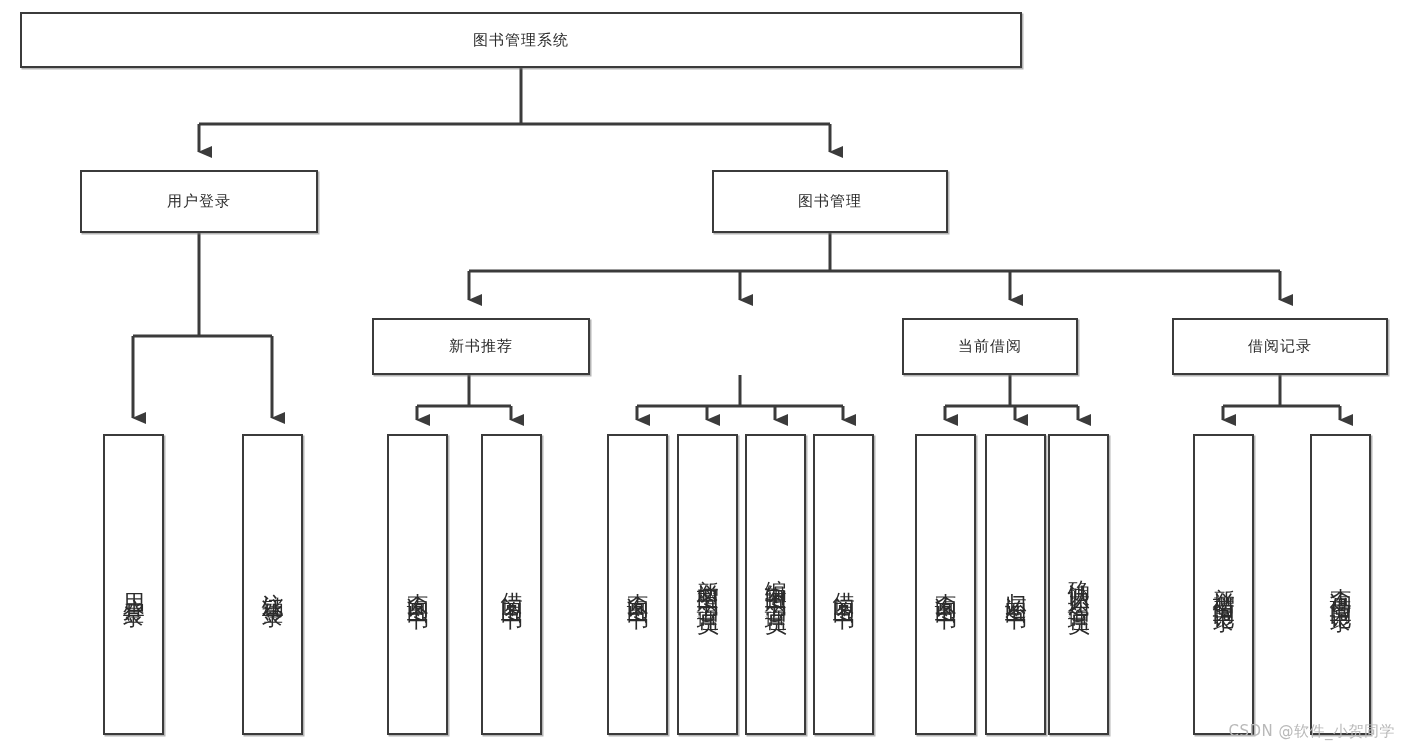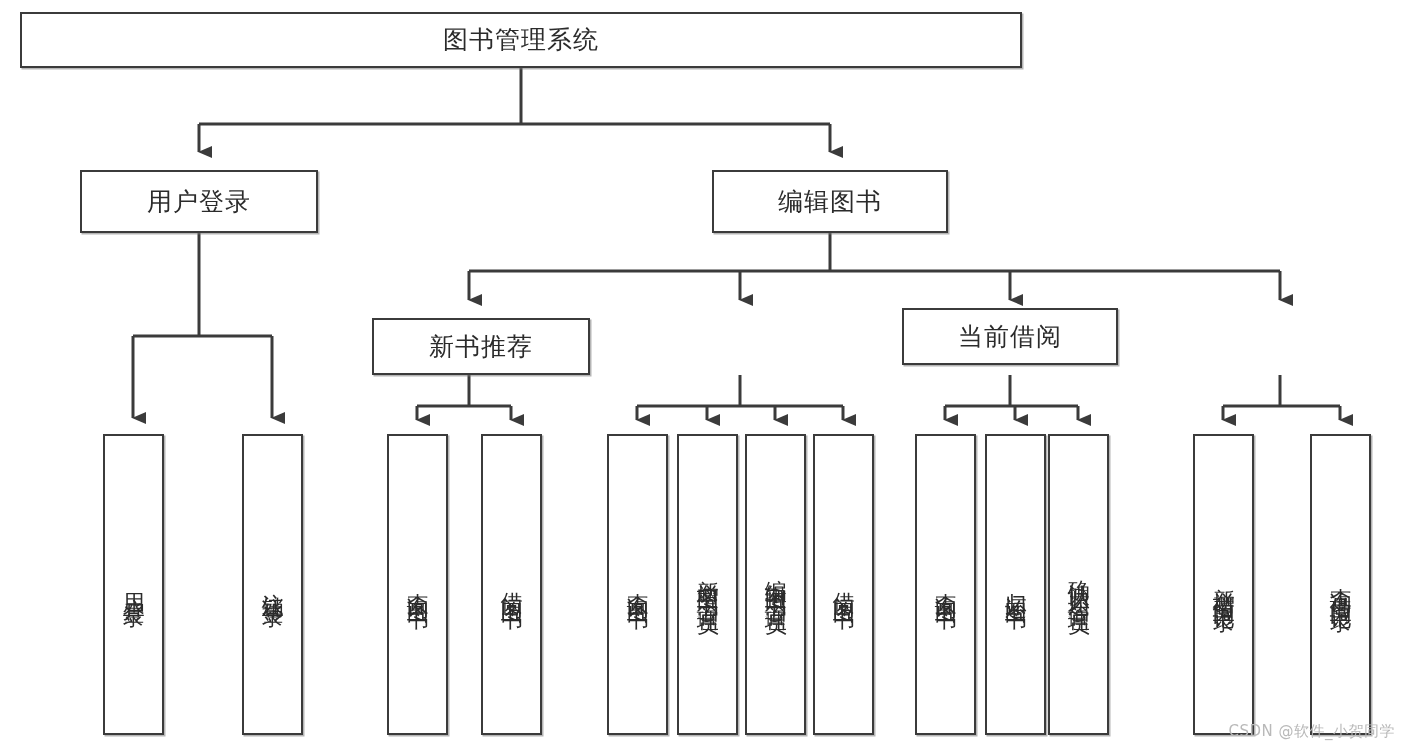--- a/index.html
+++ b/index.html
@@ -30,21 +30,21 @@
     box-sizing:border-box;
     background:#ffffff;
     border:2px solid #3b3b3b;
     box-shadow:1.5px 1.5px 0 0 rgba(120,120,120,0.55);
     display:flex;
     align-items:center;
     justify-content:center;
     text-align:center;
   }
   .node .cap{
-    font-size:25px;
+    font-size:15px;
     line-height:1.25;
     letter-spacing:1px;
     color:#2b2b2b;
     white-space:nowrap;
   }
   
   .h-node .cap{ writing-mode:horizontal-tb; }
   
   .leaf{
     align-items:center;
@@ -131,32 +131,35 @@
 
   <div class="node h-node" style="left:20px; top:12px; width:1002px; height:56px;">
     <span class="cap">图书管理系统</span>
   </div>
 
   <div class="node h-node" style="left:80px; top:170px; width:238px; height:63px;">
     <span class="cap">用户登录</span>
   </div>
 
   <div class="node h-node" style="left:712px; top:170px; width:236px; height:63px;">
-    <span class="cap">编辑图书</span>
+    <span class="cap">图书管理</span>
   </div>
 
   <div class="node h-node" style="left:372px; top:318px; width:218px; height:57px;">
     <span class="cap">新书推荐</span>
   </div>
 
 
-  <div class="node h-node" style="left:902px; top:308px; width:216px; height:57px;">
+  <div class="node h-node" style="left:902px; top:318px; width:176px; height:57px;">
     <span class="cap">当前借阅</span>
   </div>
 
+  <div class="node h-node" style="left:1172px; top:318px; width:216px; height:57px;">
+    <span class="cap">借阅记录</span>
+  </div>
 
   <div class="node leaf" style="left:103px; top:434px; width:61px; height:301px;">
     <span class="cap">用户登录</span>
   </div>
   <div class="node leaf" style="left:242px; top:434px; width:61px; height:301px;">
     <span class="cap">注销登录</span>
   </div>
 
   <div class="node leaf" style="left:387px; top:434px; width:61px; height:301px;">
     <span class="cap">查询图书</span>

